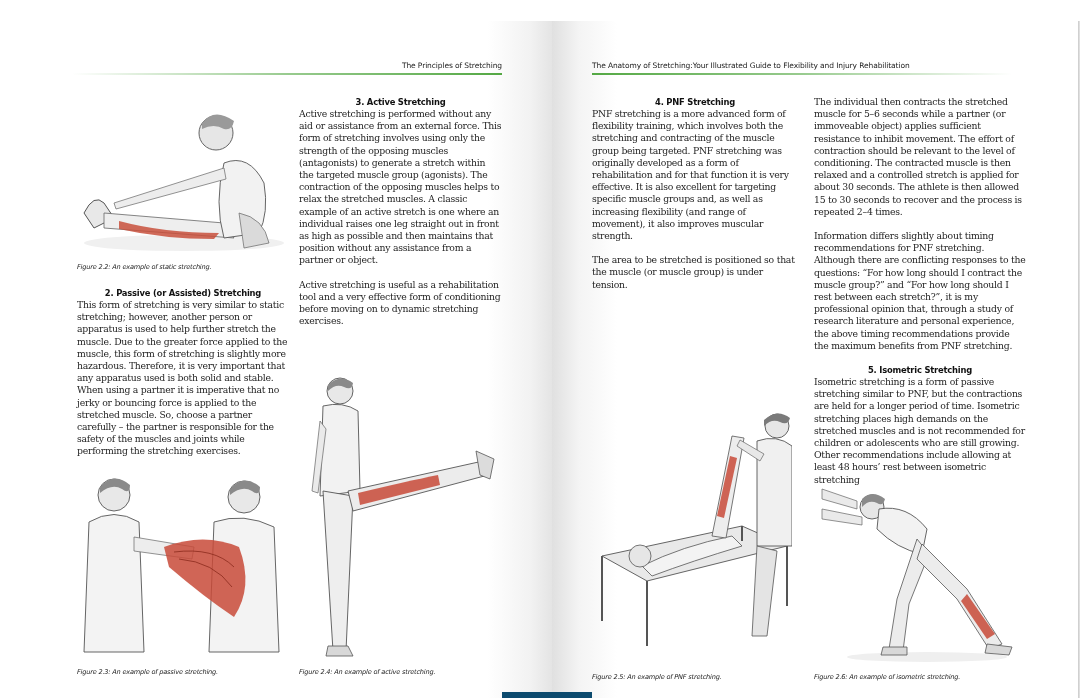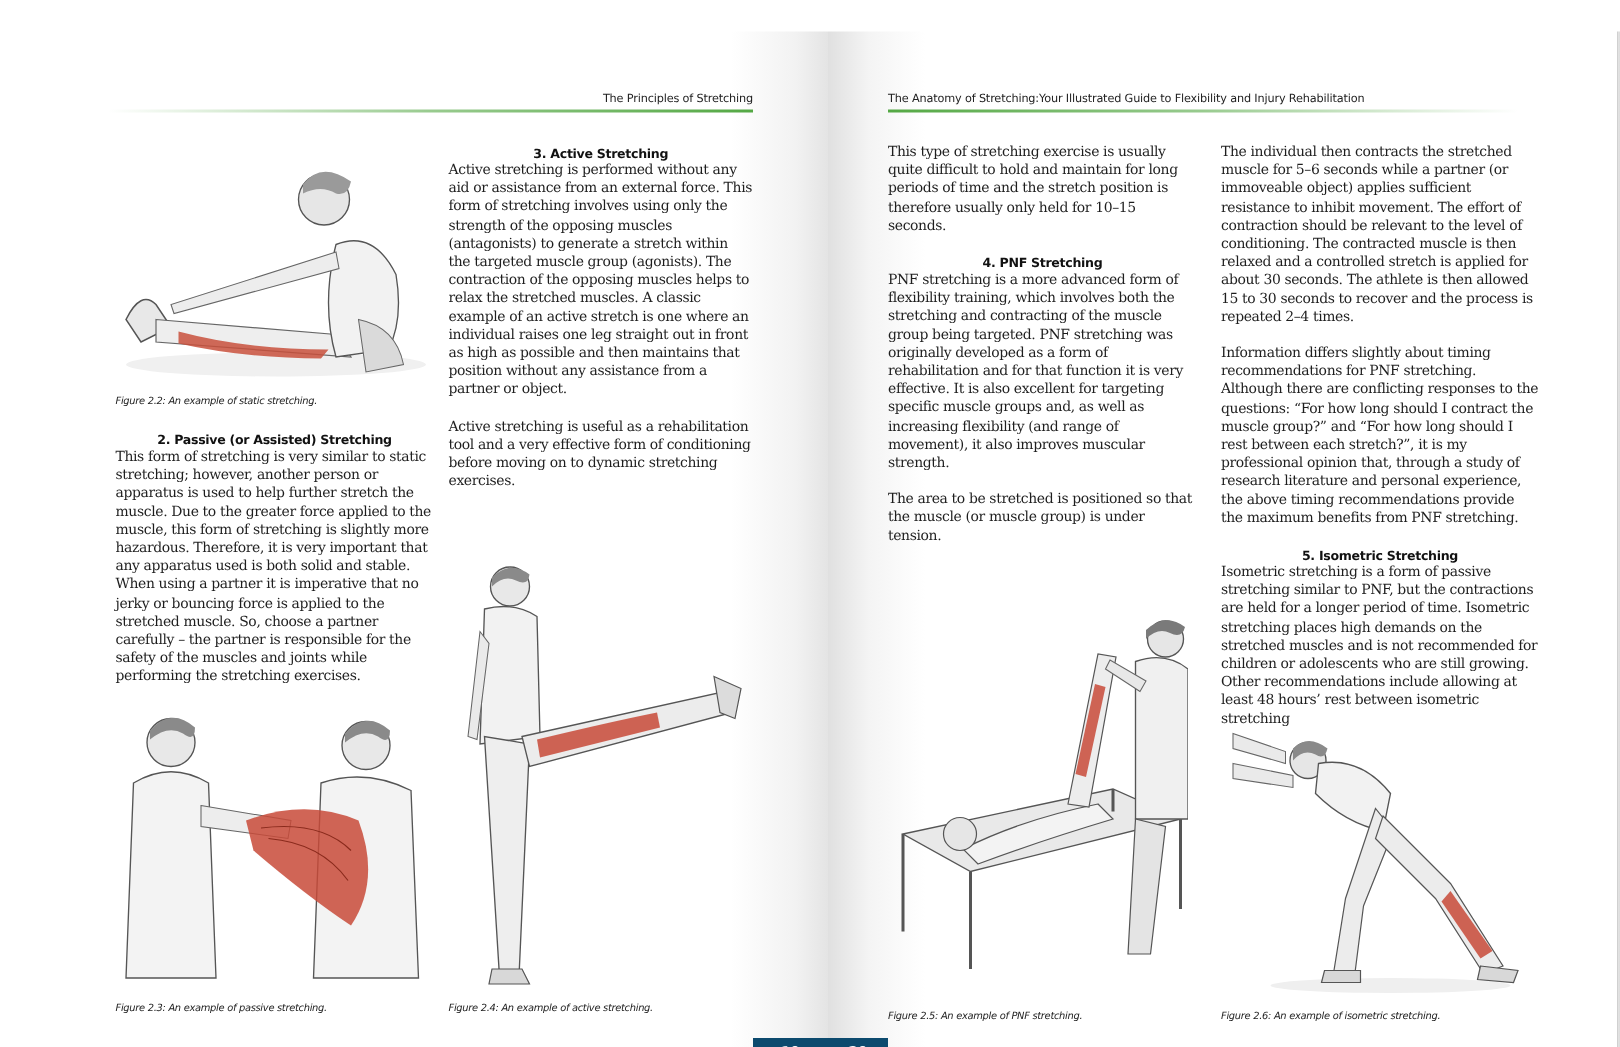--- a/index.html
+++ b/index.html
@@ -100,21 +100,20 @@
       </svg>
     </div>
     <div class="caption" style="left:287px; top:647px;text-align:right;">Figure 2.4: An example of active stretching.</div>
   </div>
 
   <div class="page page-right">
     <div class="running-head rh-right">The Anatomy of Stretching:Your Illustrated Guide to Flexibility and Injury Rehabilitation</div>
     <div class="rule rule-right"></div>
 
     <div class="col" style="left:40px; top:75px; width:206px;">
-      <p>This type of stretching exercise is usually quite difficult to hold and maintain for long periods of time and the stretch position is therefore usually only held for 10–15 seconds.</p>
       <h3>4. PNF Stretching</h3>
       <p>PNF stretching is a more advanced form of flexibility training, which involves both the stretching and contracting of the muscle group being targeted. PNF stretching was originally developed as a form of rehabilitation and for that function it is very effective. It is also excellent for targeting specific muscle groups and, as well as increasing flexibility (and range of movement), it also improves muscular strength.</p>
       <p>The area to be stretched is positioned so that the muscle (or muscle group) is under tension.</p>
     </div>
 
     <div class="figure" style="left:40px; top:385px; width:200px; height:258px;">
       <svg viewBox="0 0 200 258">
         <path d="M10 150 L150 120 L195 140 L55 175 Z" fill="#e9e9e9" stroke="#555" stroke-width="0.9"></path>
         <path d="M55 175 L55 240 M195 140 L195 200 M150 120 L150 135 M10 150 L10 215" stroke="#555" stroke-width="2"></path>
         <path d="M50 160 Q90 140 140 130 L150 140 Q100 155 60 170 Z" fill="#f3f3f3" stroke="#555" stroke-width="0.8"></path>

